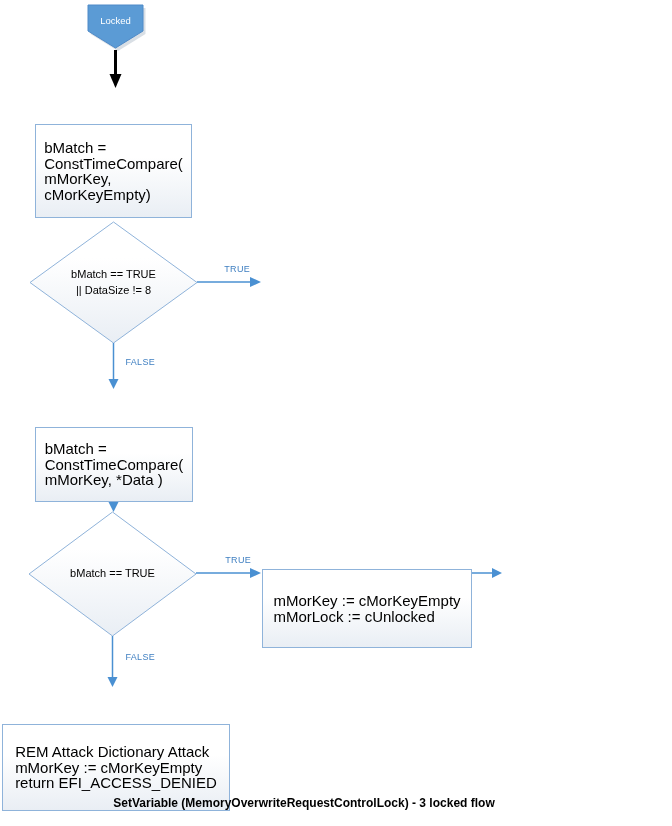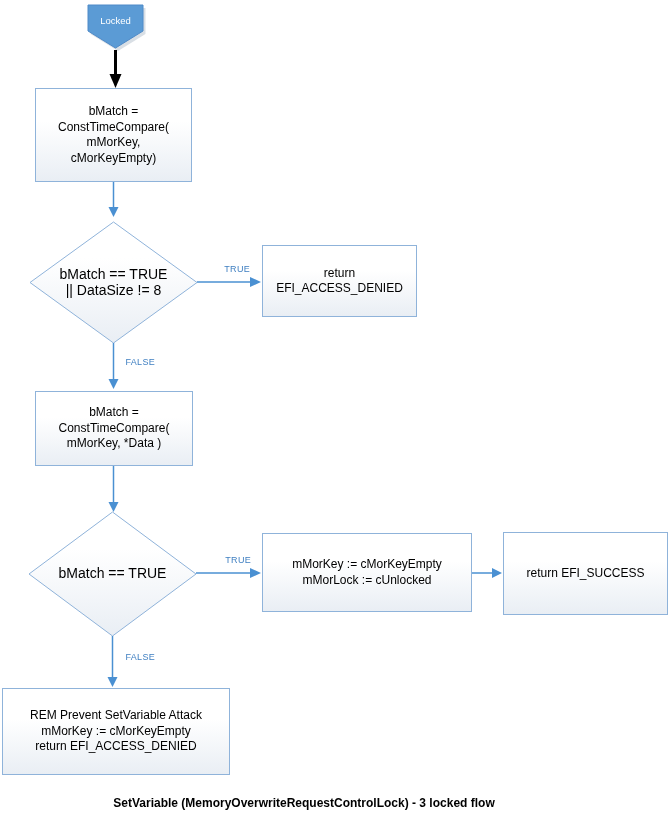--- a/index.html
+++ b/index.html
@@ -6,26 +6,26 @@
   .canvas {
     position:relative; width:672px; height:826px; background:#ffffff;
     font-family:"Liberation Sans", sans-serif; overflow:hidden; color:#000;padding-left:24px;
   }
   svg.layer { position:absolute; left:0; top:0; }
   .node {
     position:absolute; box-sizing:border-box;
     border:1px solid #8FB3DA;
     background:linear-gradient(180deg,#ffffff 35%,#e9eef4 100%);
     display:flex; align-items:center; justify-content:center;
-    text-align:center; font-size:12px; line-height:15.5px;
-    white-space:pre-line; color:#000;
+    font-size:15px; line-height:15.5px;
+    white-space:pre-line; color:#000;margin-top:36px;
   }
   .dtext {
     position:absolute; display:flex; align-items:center; justify-content:center;
-    text-align:center; font-size:14px; line-height:15.5px; white-space:pre-line; color:#000;
+    text-align:center; font-size:11px; line-height:15.5px; white-space:pre-line; color:#000;
   }
   .edge-label {
     position:absolute; font-size:9px; color:#3F7FC1; text-align:right;
     width:44px; letter-spacing:0.3px;
   }
   .start-label {
     position:absolute; left:88px; top:5px; width:55px; height:30px;
     display:flex; align-items:center; justify-content:center;
     color:#ffffff; font-size:9.5px;
   }
@@ -79,33 +79,30 @@
     <polygon points="112.5,687 107.5,677 117.5,677" fill="#4A90D2"></polygon>
   </svg>
 
   <div class="start-label">Locked</div>
 
   <div class="node" style="left:35px; top:88px; width:157px; height:94px;">bMatch =
 ConstTimeCompare(
 mMorKey,
 cMorKeyEmpty)</div>
 
-  <div class="node" style="left:262px; top:245px; width:155px; height:72px;">return
-EFI_ACCESS_DENIED</div>
 
   <div class="node" style="left:35px; top:391px; width:158px; height:75px;">bMatch =
 ConstTimeCompare(
 mMorKey, *Data )</div>
 
   <div class="node" style="left:262px; top:533px; width:210px; height:79px;">mMorKey := cMorKeyEmpty
 mMorLock := cUnlocked</div>
 
-  <div class="node" style="left:503px; top:532px; width:165px; height:83px;">return EFI_SUCCESS</div>
 
-  <div class="node" style="left:2px; top:688px; width:228px; height:87px;">REM Prevent SetVariable Attack
+  <div class="node" style="left:2px; top:688px; width:228px; height:87px;">REM Attack Dictionary Attack
 mMorKey := cMorKeyEmpty
 return EFI_ACCESS_DENIED</div>
 
   <div class="dtext" style="left:40px; top:255px; width:147px; height:55px;">bMatch == TRUE
 || DataSize != 8</div>
 
   <div class="dtext" style="left:37px; top:562px; width:151px; height:24px;">bMatch == TRUE</div>
 
   <div class="edge-label" style="left:206px; top:264px;">TRUE</div>
 

